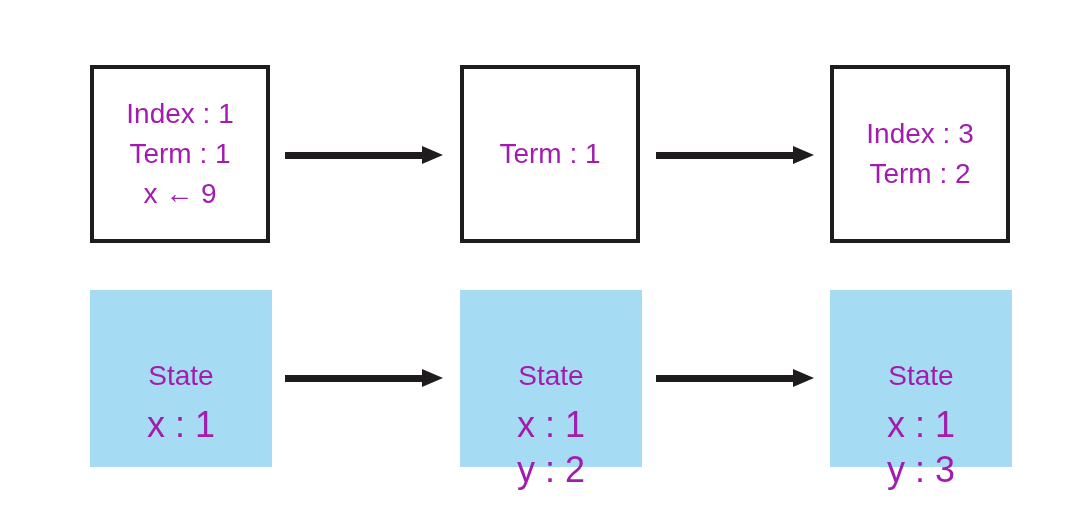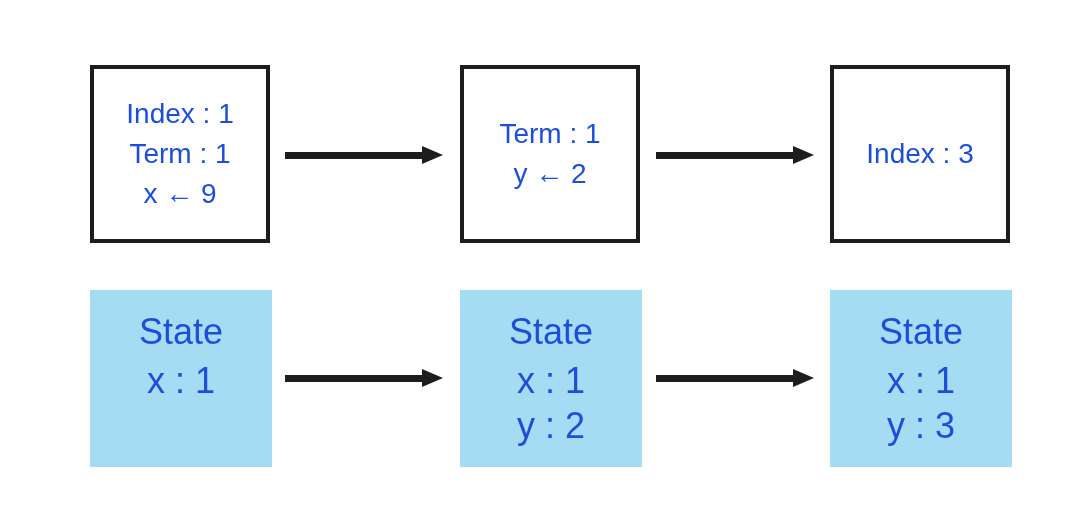--- a/index.html
+++ b/index.html
@@ -2,21 +2,21 @@
 <html><head>
 <meta charset="utf-8">
 <style>
   html, body { margin: 0; padding: 0; background: #ffffff; }
   .canvas {
     position: relative;
     width: 1080px;
     height: 528px;
     background: #ffffff;
     font-family: "Liberation Sans", "DejaVu Sans", sans-serif;
-    color: #1d4ed8;
+    color: #a21caf;
     overflow: hidden;
   }
 
   
   .col-0 { left: 90px; }
   .col-1 { left: 460px; }
   .col-2 { left: 830px; }
 
   
   .log-box {
@@ -44,23 +44,24 @@
     position: absolute;
     top: 290px;
     width: 182px;
     height: 177px;
     box-sizing: border-box;
     background: #a6dcf3;
     padding-top: 20px;
     text-align: center;
   }
   .state-title {
-    font-size: 36px;
+    font-size: 28px;
     line-height: 44px;
     margin-bottom: 4px;
+    margin-top: 44px;
   }
   .state-line {
     font-size: 36px;
     line-height: 45px;
     white-space: nowrap;
   }
 
   
   .arrow {
     position: absolute;
@@ -98,25 +99,25 @@
 <div class="canvas">
 
   <div class="log-box col-0">
     <div class="log-line">Index : 1</div>
     <div class="log-line">Term : 1</div>
     <div class="log-line">x ← 9</div>
   </div>
 
   <div class="log-box col-1">
     <div class="log-line">Term : 1</div>
-    <div class="log-line">y ← 2</div>
   </div>
 
   <div class="log-box col-2">
     <div class="log-line">Index : 3</div>
+    <div class="log-line">Term : 2</div>
   </div>
 
   <div class="arrow arrow-row-top arrow-a">
     <span class="shaft"></span>
     <span class="head"></span>
   </div>
   <div class="arrow arrow-row-top arrow-b">
     <span class="shaft"></span>
     <span class="head"></span>
   </div>

